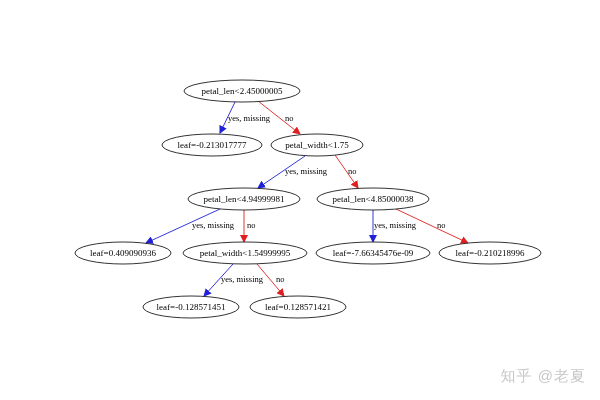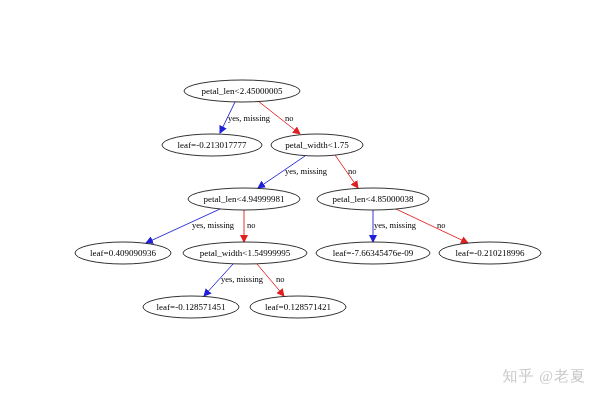--- a/index.html
+++ b/index.html
@@ -1,20 +1,20 @@
 <!DOCTYPE html>
 <html><head>
   <meta charset="utf-8">
   <style>
     html, body { margin: 0; padding: 0; background: #ffffff; }
     body { width: 600px; height: 400px; position: relative; overflow: hidden; font-family: "Liberation Serif", "DejaVu Serif", serif; }
     #tree { position: absolute; left: 0; top: 0; }
     .node-label { font-family: "Liberation Serif", "DejaVu Serif", serif; font-size: 9px; fill: #000; }
     .edge-label { font-family: "Liberation Serif", "DejaVu Serif", serif; font-size: 8.5px; fill: #000; }
-    .watermark { position: absolute; right: 14px; bottom: 14px; font-family: Liberation Serif, serif; font-size: 15px; color: #c8c8c8; letter-spacing: 1px; }
+    .watermark { position: absolute; right: 14px; bottom: 14px; font-family: Liberation Sans, sans-serif; font-size: 15px; color: #c8c8c8; letter-spacing: 1px; }
   </style>
 </head>
 <body>
 
 <svg id="tree" width="600" height="400" viewBox="0 0 600 400" xmlns="http://www.w3.org/2000/svg">
   <defs>
     <marker id="arrow-yes" markerWidth="8" markerHeight="8" refX="7" refY="4" orient="auto" markerUnits="userSpaceOnUse">
       <path d="M0,0 L8,4 L0,8 Z" fill="#2020d8"></path>
     </marker>
     <marker id="arrow-no" markerWidth="8" markerHeight="8" refX="7" refY="4" orient="auto" markerUnits="userSpaceOnUse">

